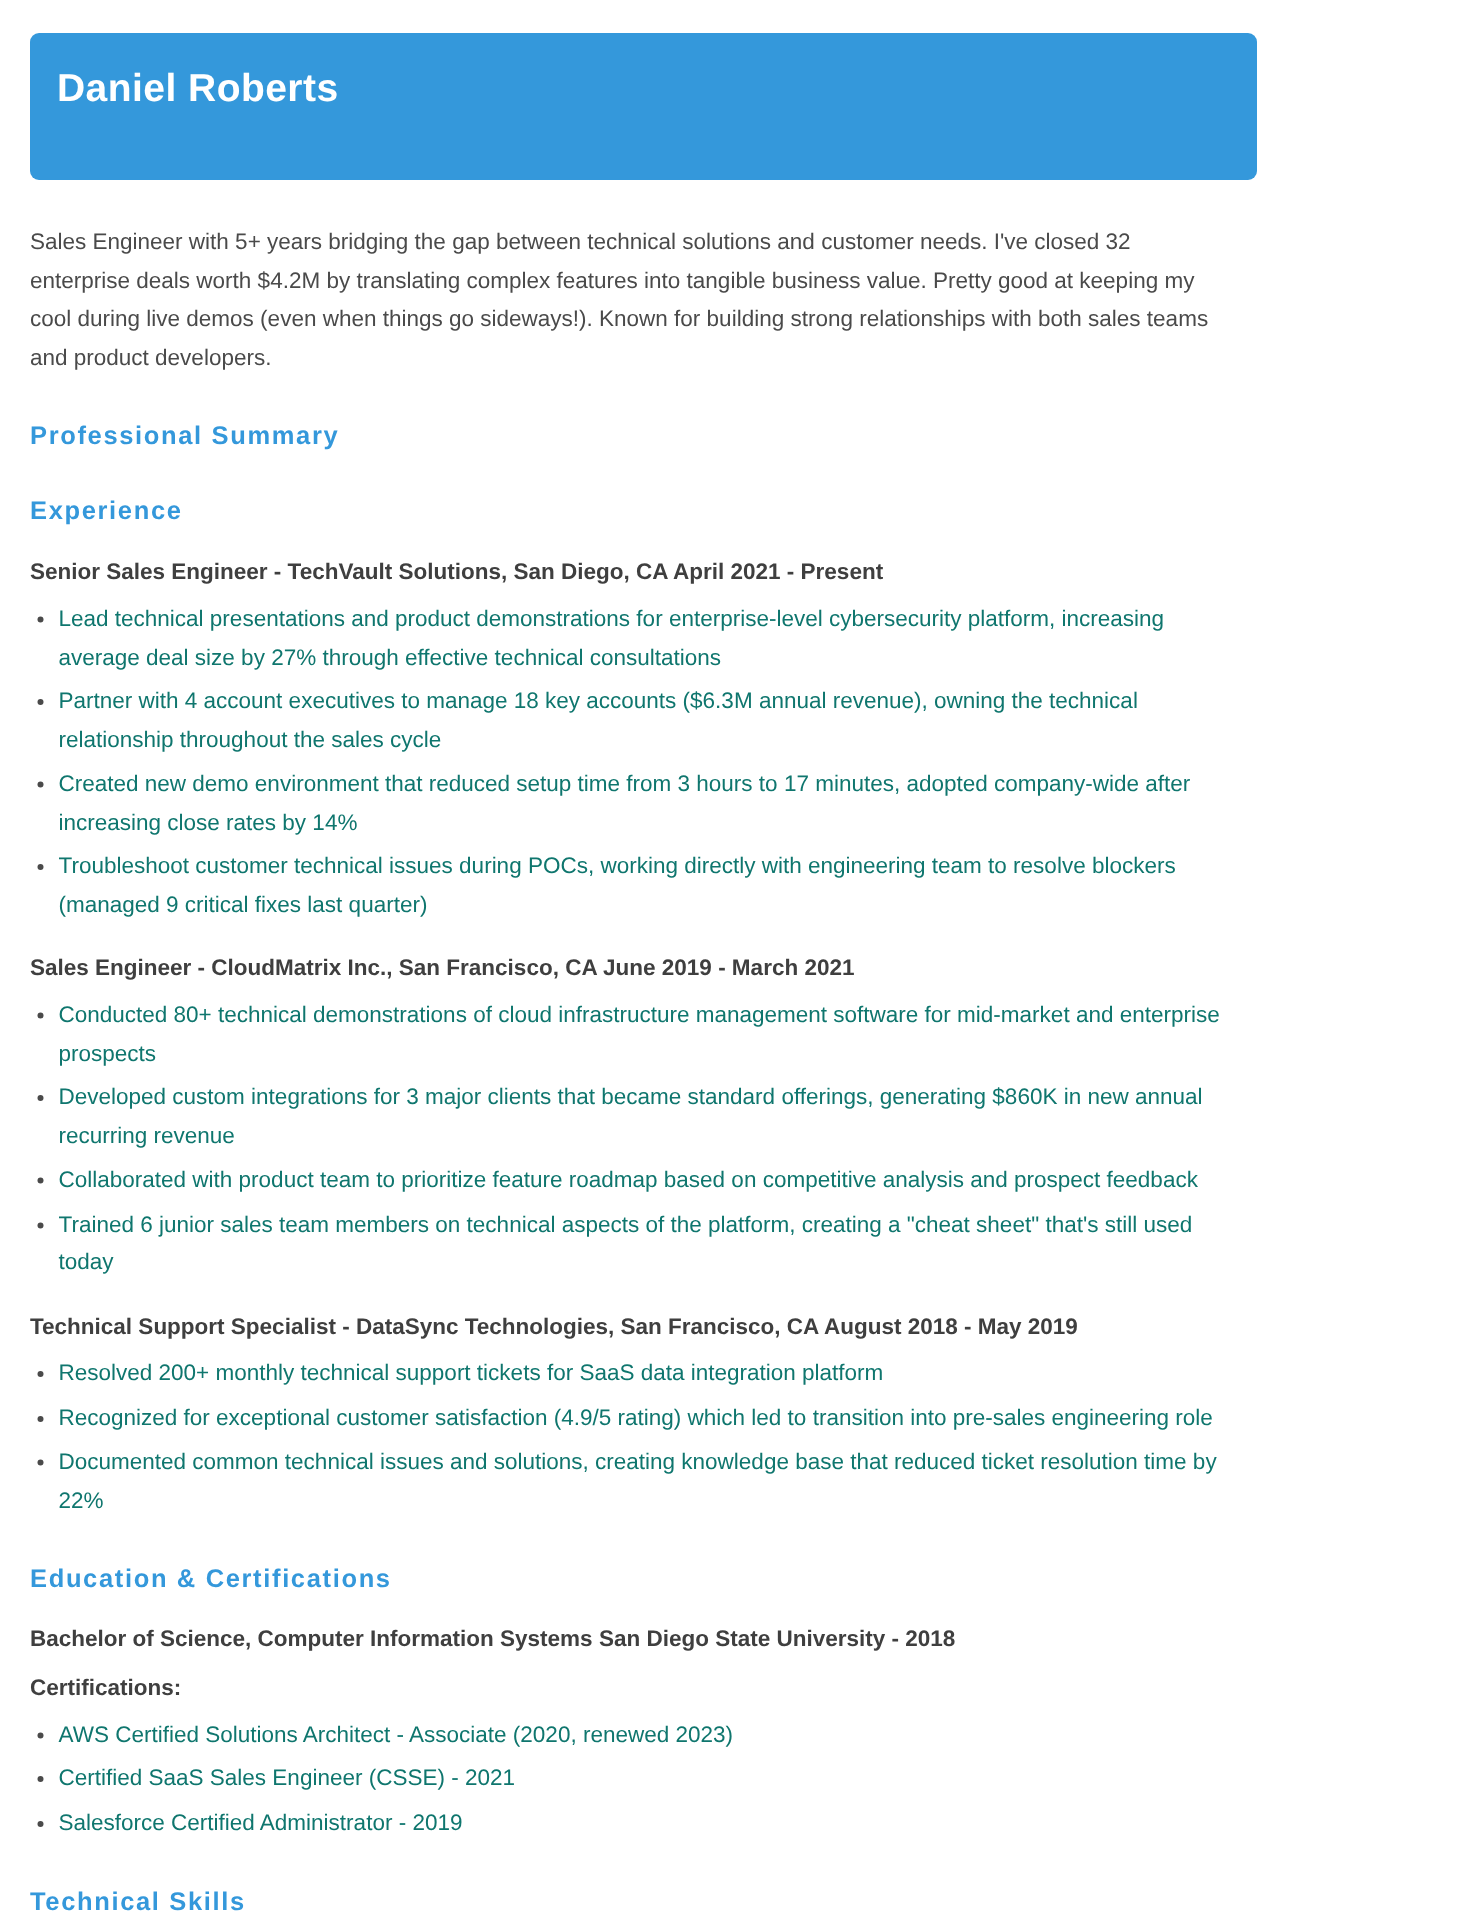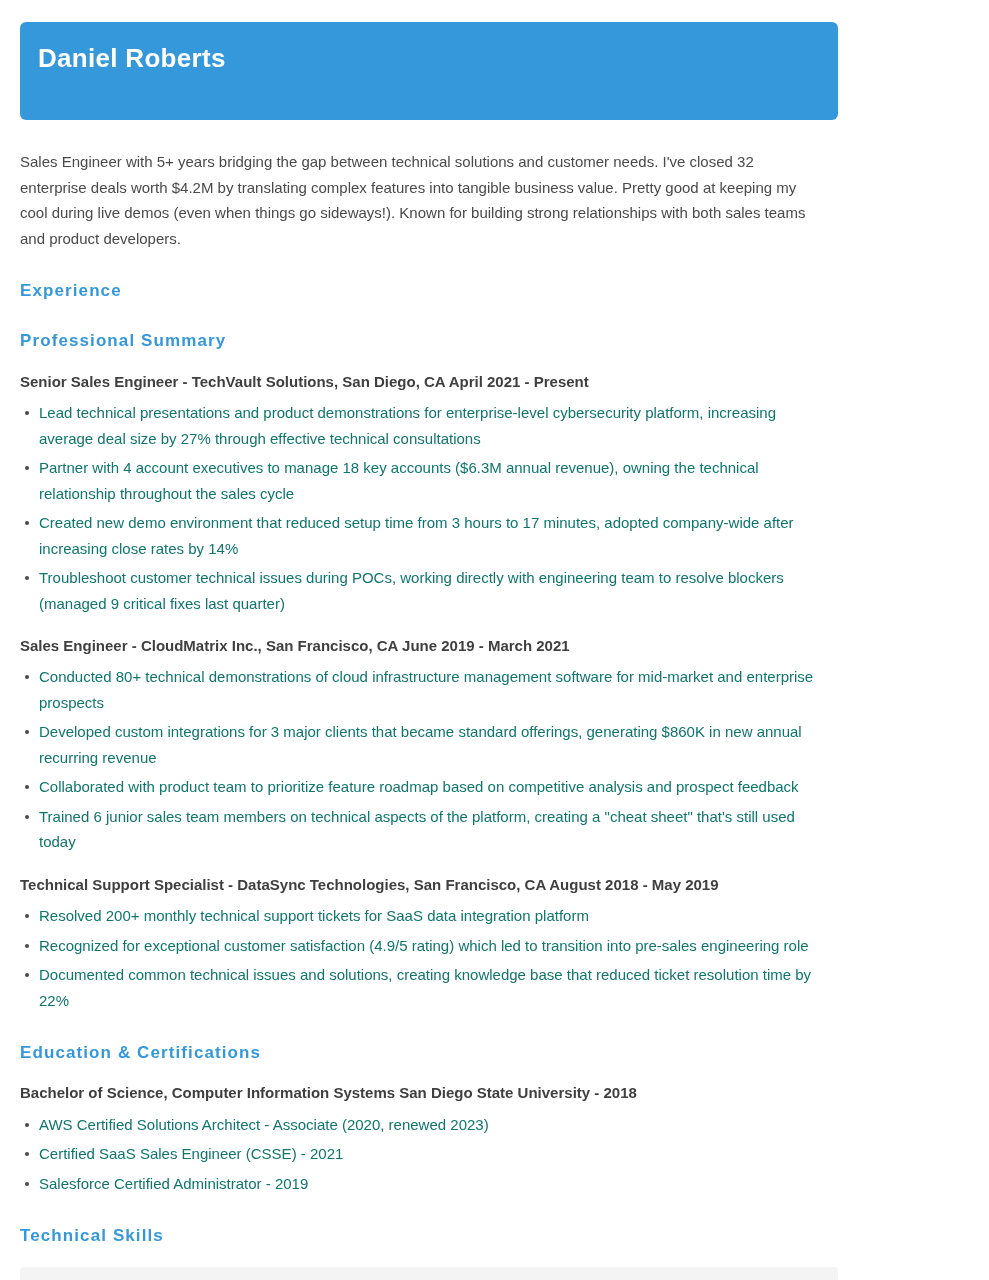--- a/index.html
+++ b/index.html
@@ -140,23 +140,23 @@
 <body>
 
 <div class="page">
 
   <div class="header-banner">
     <div class="candidate-name">Daniel Roberts</div>
   </div>
 
   <p class="summary-paragraph">Sales Engineer with 5+ years bridging the gap between technical solutions and customer needs. I've closed 32 enterprise deals worth $4.2M by translating complex features into tangible business value. Pretty good at keeping my cool during live demos (even when things go sideways!). Known for building strong relationships with both sales teams and product developers.</p>
 
+  <h2 class="section-heading">Professional Summary</h2>
+
   <h2 class="section-heading">Experience</h2>
-
-  <h2 class="section-heading">Professional Summary</h2>
 
   <div class="job-block">
     <div class="job-title">Senior Sales Engineer - TechVault Solutions, San Diego, CA April 2021 - Present</div>
     <ul class="bullets">
       <li>Lead technical presentations and product demonstrations for enterprise-level cybersecurity platform, increasing average deal size by 27% through effective technical consultations</li>
       <li>Partner with 4 account executives to manage 18 key accounts ($6.3M annual revenue), owning the technical relationship throughout the sales cycle</li>
       <li>Created new demo environment that reduced setup time from 3 hours to 17 minutes, adopted company-wide after increasing close rates by 14%</li>
       <li>Troubleshoot customer technical issues during POCs, working directly with engineering team to resolve blockers (managed 9 critical fixes last quarter)</li>
     </ul>
   </div>
@@ -175,20 +175,21 @@
     <div class="job-title">Technical Support Specialist - DataSync Technologies, San Francisco, CA August 2018 - May 2019</div>
     <ul class="bullets">
       <li>Resolved 200+ monthly technical support tickets for SaaS data integration platform</li>
       <li>Recognized for exceptional customer satisfaction (4.9/5 rating) which led to transition into pre-sales engineering role</li>
       <li>Documented common technical issues and solutions, creating knowledge base that reduced ticket resolution time by 22%</li>
     </ul>
   </div>
 
   <h2 class="section-heading">Education &amp; Certifications</h2>
   <div class="edu-line">Bachelor of Science, Computer Information Systems San Diego State University - 2018</div>
+  <div class="cert-label">Certifications:</div>
   <ul class="bullets">
     <li>AWS Certified Solutions Architect - Associate (2020, renewed 2023)</li>
     <li>Certified SaaS Sales Engineer (CSSE) - 2021</li>
     <li>Salesforce Certified Administrator - 2019</li>
   </ul>
 
   <h2 class="section-heading">Technical Skills</h2>
   <ul class="skills-list">
     <li class="skill-pill">Product Demonstration &amp; Presentation</li>
     <li class="skill-pill">Technical Discovery &amp; Needs Analysis</li>

